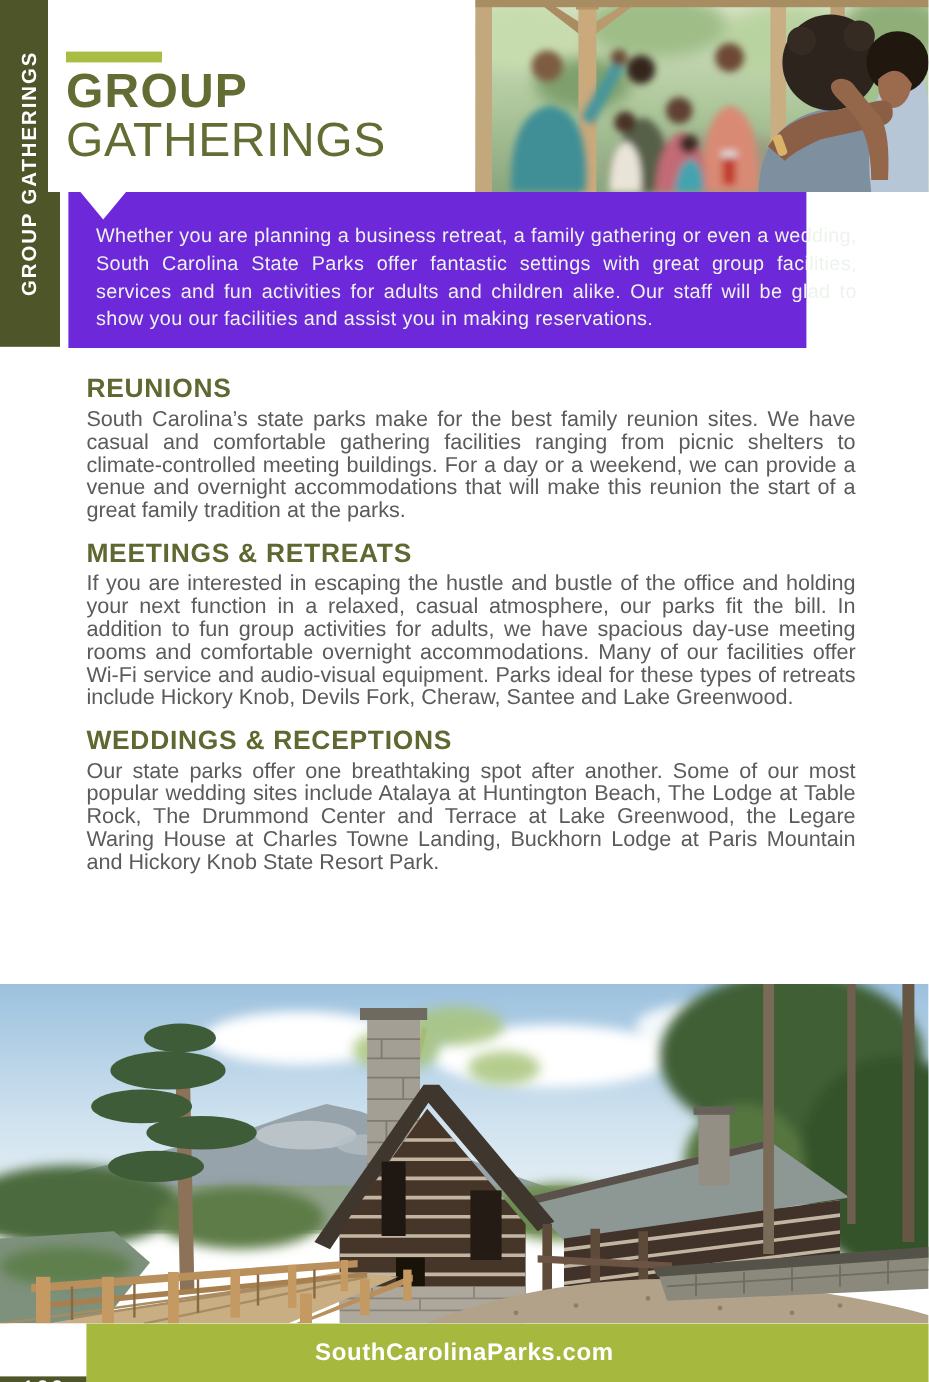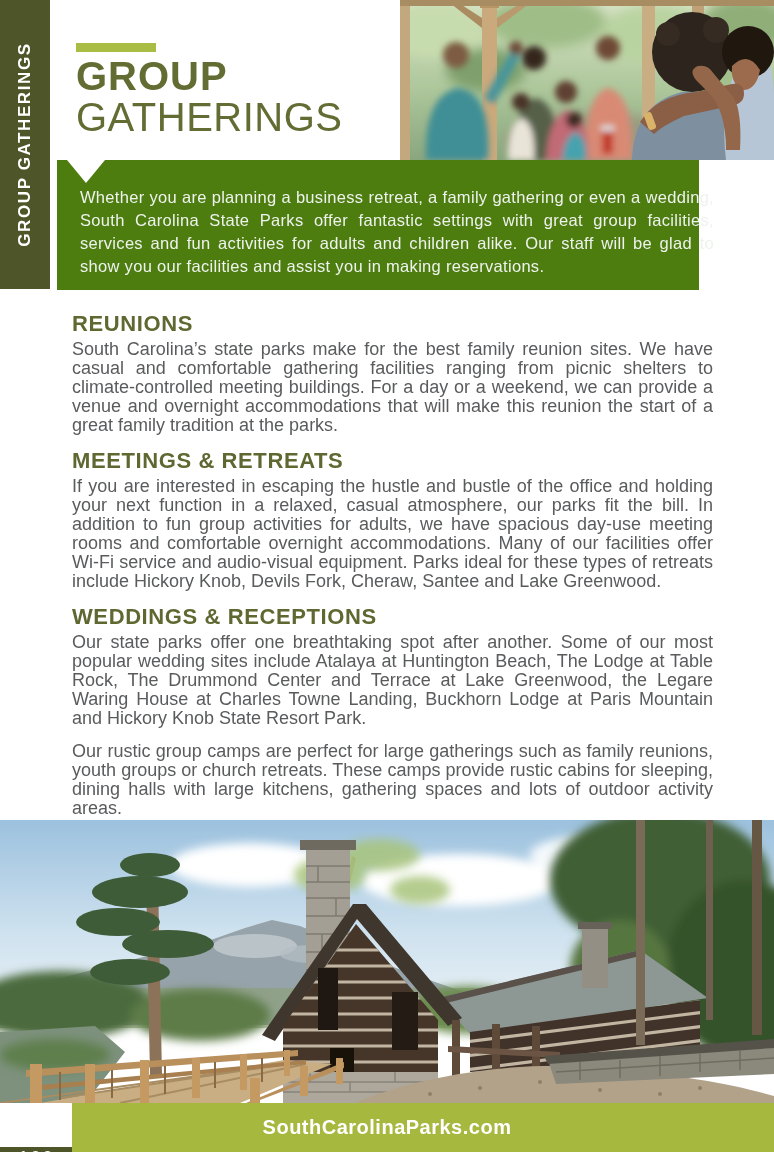--- a/index.html
+++ b/index.html
@@ -10,29 +10,29 @@
   }
   
   .sidebar{position:absolute;left:0;top:0;width:50px;height:289px;background:#4e5528;}
   .sidebar-label{
     position:absolute;top:0;left:0;width:289px;height:50px;
     transform:rotate(-90deg) translateX(-289px);transform-origin:top left;
     display:flex;align-items:center;justify-content:center;
     color:#ffffff;font-weight:bold;font-size:17px;letter-spacing:1.6px;white-space:nowrap;
   }
   
-  .title-block{position:absolute;left:61px;top:0;width:339px;height:160px;background:#ffffff;}
+  .title-block{position:absolute;left:40px;top:0;width:339px;height:160px;background:#ffffff;}
   .accent-bar{position:absolute;left:15px;top:43px;width:80px;height:9px;background:#a9bc43;}
   .title-block h1{margin:0;position:absolute;left:15px;top:56px;line-height:41px;font-size:40px;color:#636d33;}
   .title-block .t1{display:block;font-weight:bold;letter-spacing:1px;}
   .title-block .t2{display:block;font-weight:normal;letter-spacing:0.5px;}
   .header-photo{position:absolute;left:396px;top:0;width:378px;height:160px;overflow:hidden;}
   .header-photo svg{display:block;width:100%;height:100%;}
   
-  .intro-box{position:absolute;left:57px;top:160px;width:615px;height:130px;background:#4d7c0f;padding-left:27px;}
+  .intro-box{position:absolute;left:57px;top:160px;width:615px;height:130px;background:#6d28d9;}
   .notch{position:absolute;left:10px;top:0;width:0;height:0;
     border-left:19px solid transparent;border-right:19px solid transparent;border-top:23px solid #ffffff;}
   .intro-text{
     margin:0;position:absolute;left:23px;top:26px;width:634px;
     color:#eef3ee;font-size:16.5px;line-height:23px;letter-spacing:0.3px;
     text-align:justify;
   }
   
   .content{position:absolute;left:72px;top:312px;width:641px;color:#5a5b5d;}
   .content h2{
@@ -159,21 +159,20 @@
     </section>
     <section>
       <h2>MEETINGS &amp; RETREATS</h2>
       <p>If you are interested in escaping the hustle and bustle of the office and holding your next function in a relaxed, casual atmosphere, our parks fit the bill. In addition to fun group activities for adults, we have spacious day-use meeting rooms and comfortable overnight accommodations. Many of our facilities offer Wi-Fi service and audio-visual equipment. Parks ideal for these types of retreats include Hickory Knob, Devils Fork, Cheraw, Santee and Lake Greenwood.</p>
     </section>
     <section>
       <h2>WEDDINGS &amp; RECEPTIONS</h2>
       <p>Our state parks offer one breathtaking spot after another. Some of our most popular wedding sites include Atalaya at Huntington Beach, The Lodge at Table Rock, The Drummond Center and Terrace at Lake Greenwood, the Legare Waring House at Charles Towne Landing, Buckhorn Lodge at Paris Mountain and Hickory Knob State Resort Park.</p>
     </section>
     <section>
-      <p>Our rustic group camps are perfect for large gatherings such as family reunions, youth groups or church retreats. These camps provide rustic cabins for sleeping, dining halls with large kitchens, gathering spaces and lots of outdoor activity areas.</p>
     </section>
   </main>
 
   <div class="bottom-photo">
     <svg viewBox="0 0 774 283" preserveAspectRatio="none">
       <defs>
         <linearGradient id="sky" x1="0" y1="0" x2="0" y2="1">
           <stop offset="0" stop-color="#9cc1de"></stop>
             <stop offset="0.6" stop-color="#cfe2ef"></stop>
             <stop offset="1" stop-color="#e9f1f6"></stop>

